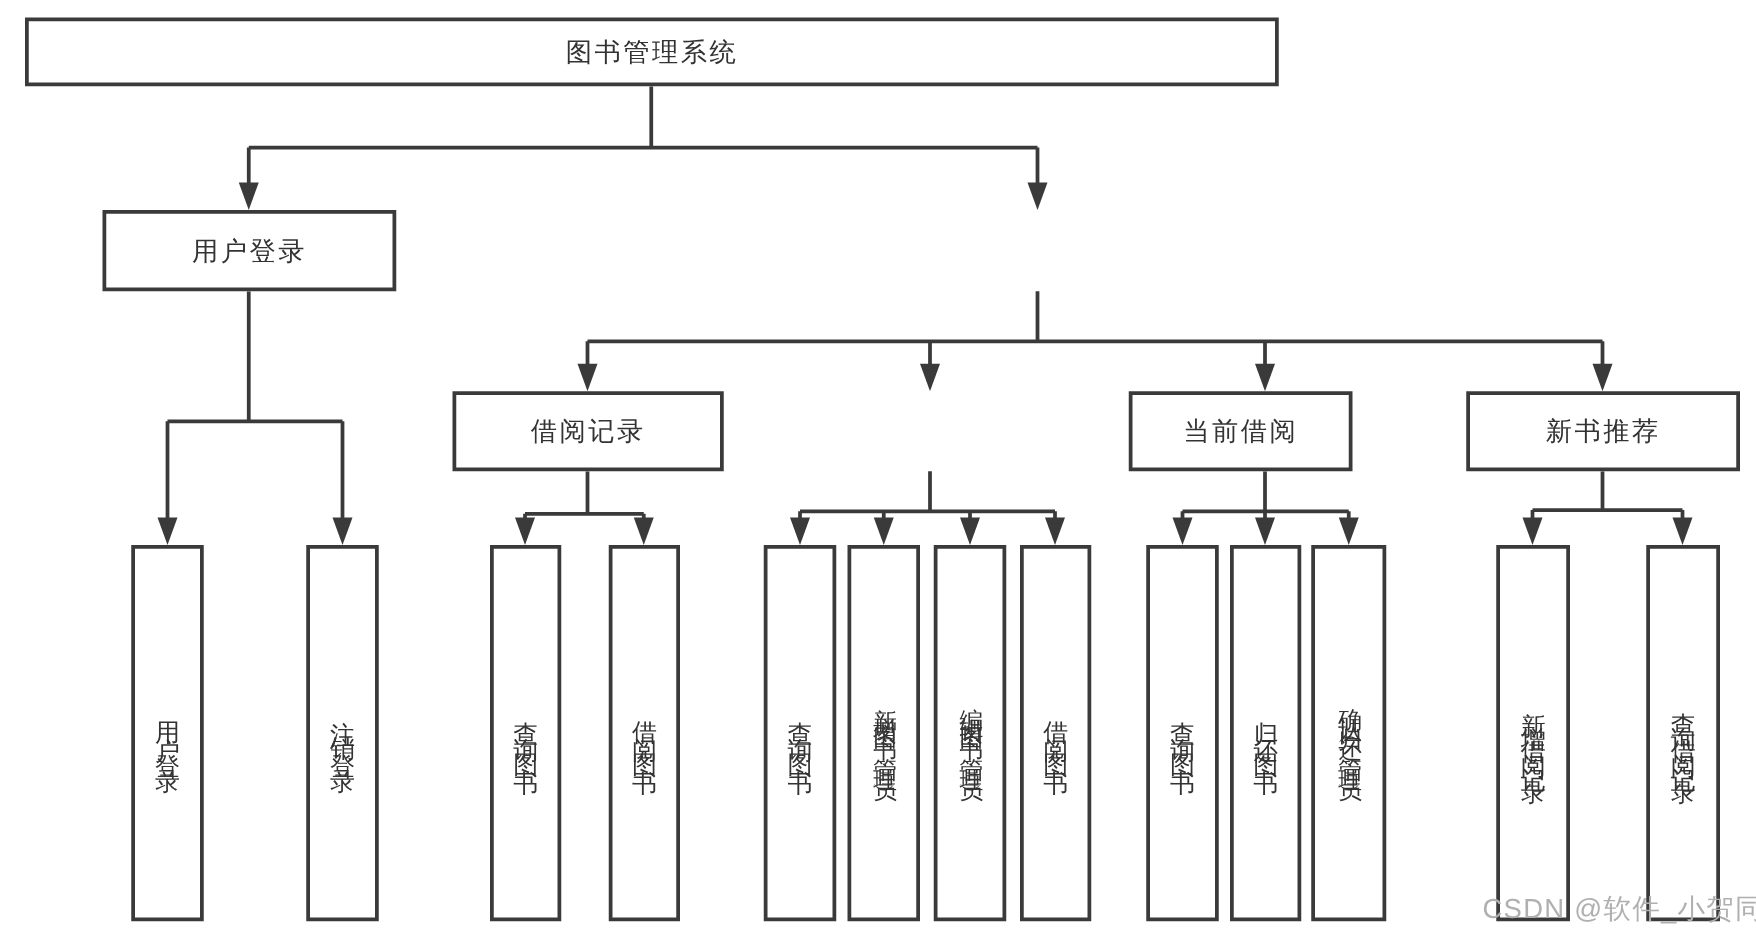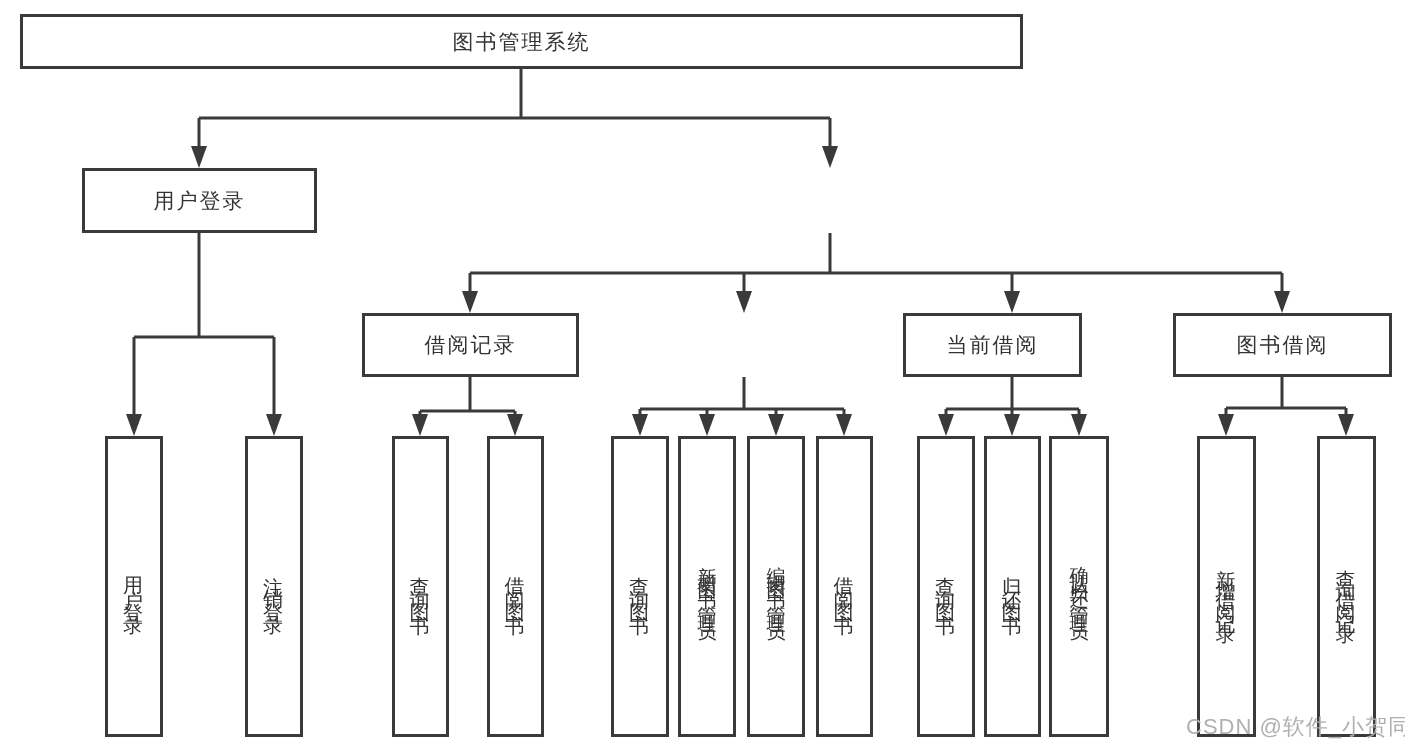--- a/index.html
+++ b/index.html
@@ -76,21 +76,21 @@
         <polygon points="1338,414 1354,414 1346,436" fill="#3a3a3a"></polygon>
       </g>
   </svg>
 
   <div class="node hnode root" style="left:20px;top:14px;width:1003px;height:55px">图书管理系统</div>
 
   <div class="node hnode" style="left:82px;top:168px;width:235px;height:65px">用户登录</div>
 
   <div class="node hnode" style="left:362px;top:313px;width:217px;height:64px">借阅记录</div>
   <div class="node hnode" style="left:903px;top:313px;width:179px;height:64px">当前借阅</div>
-  <div class="node hnode" style="left:1173px;top:313px;width:219px;height:64px">图书借阅</div>
+  <div class="node hnode" style="left:1173px;top:313px;width:219px;height:64px">新书推荐</div>
 
   <div class="node leaf" style="left:105px;top:436px;width:58px;height:301px">用户登录</div>
   <div class="node leaf" style="left:245px;top:436px;width:58px;height:301px">注销登录</div>
 
   <div class="node leaf" style="left:392px;top:436px;width:57px;height:301px">查询图书</div>
   <div class="node leaf" style="left:487px;top:436px;width:57px;height:301px">借阅图书</div>
 
   <div class="node leaf" style="left:611px;top:436px;width:58px;height:301px">查询图书</div>
   <div class="node leaf s9" style="left:678px;top:436px;width:58px;height:301px">新增图书（管理员）</div>
   <div class="node leaf s9" style="left:747px;top:436px;width:58px;height:301px">编辑图书（管理员）</div>

